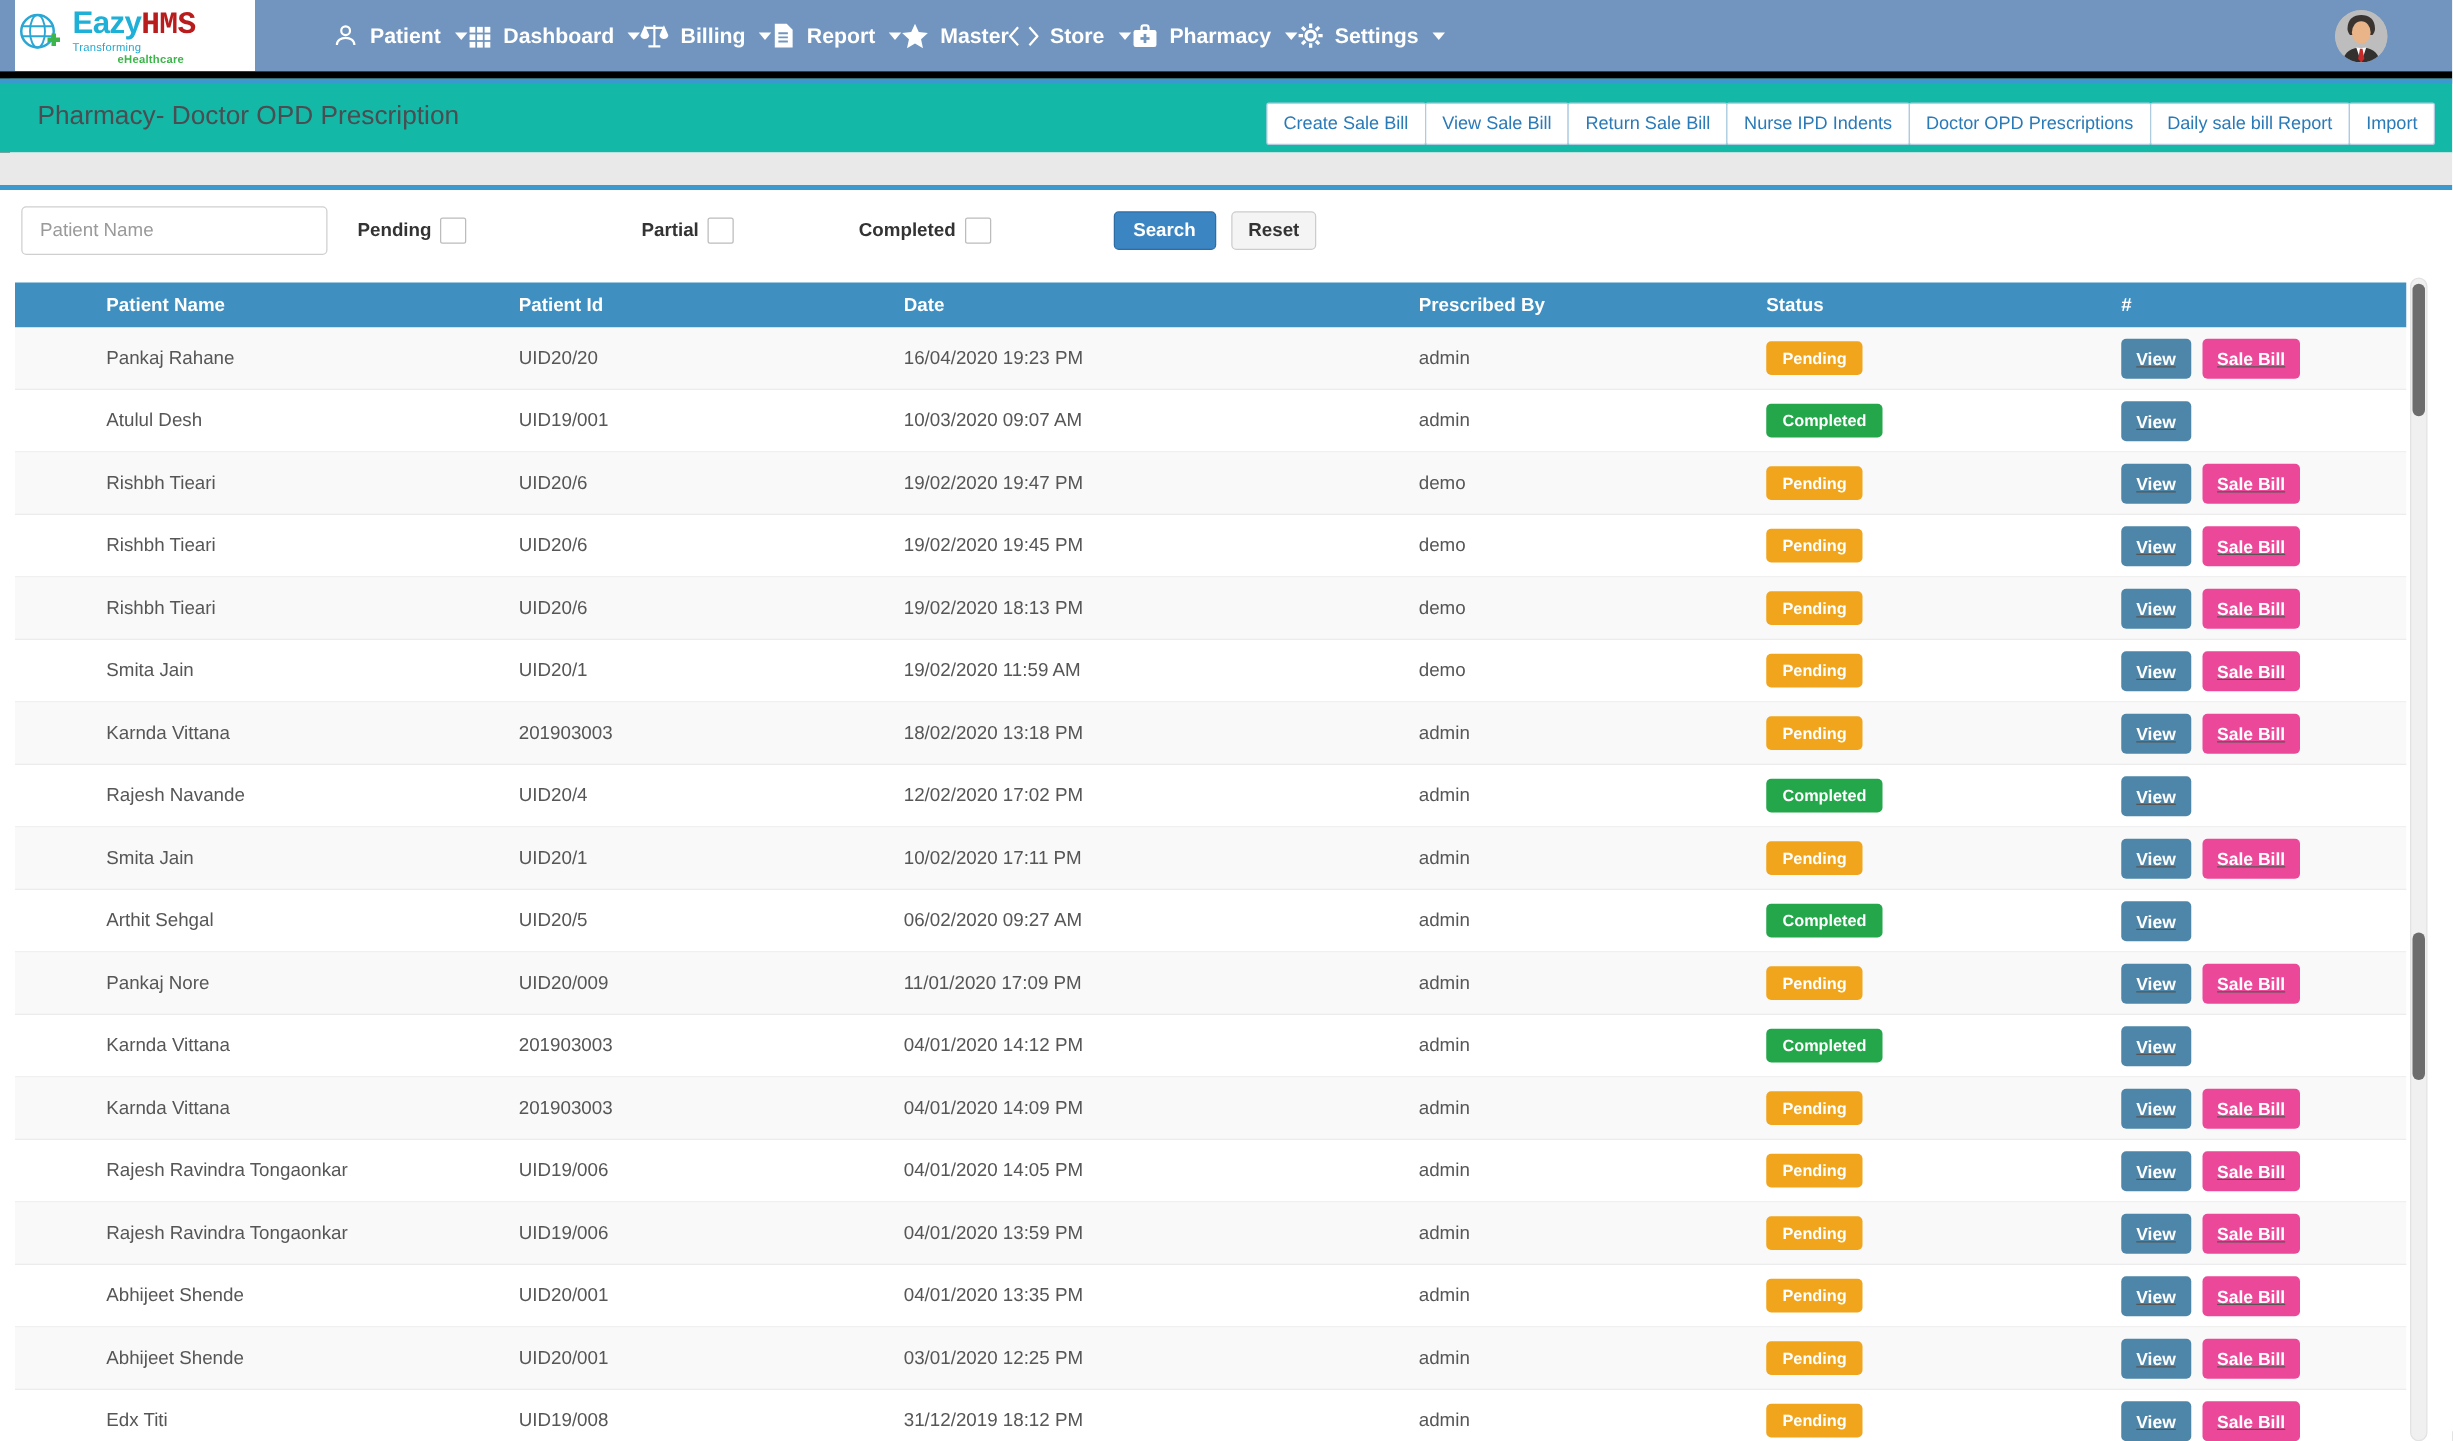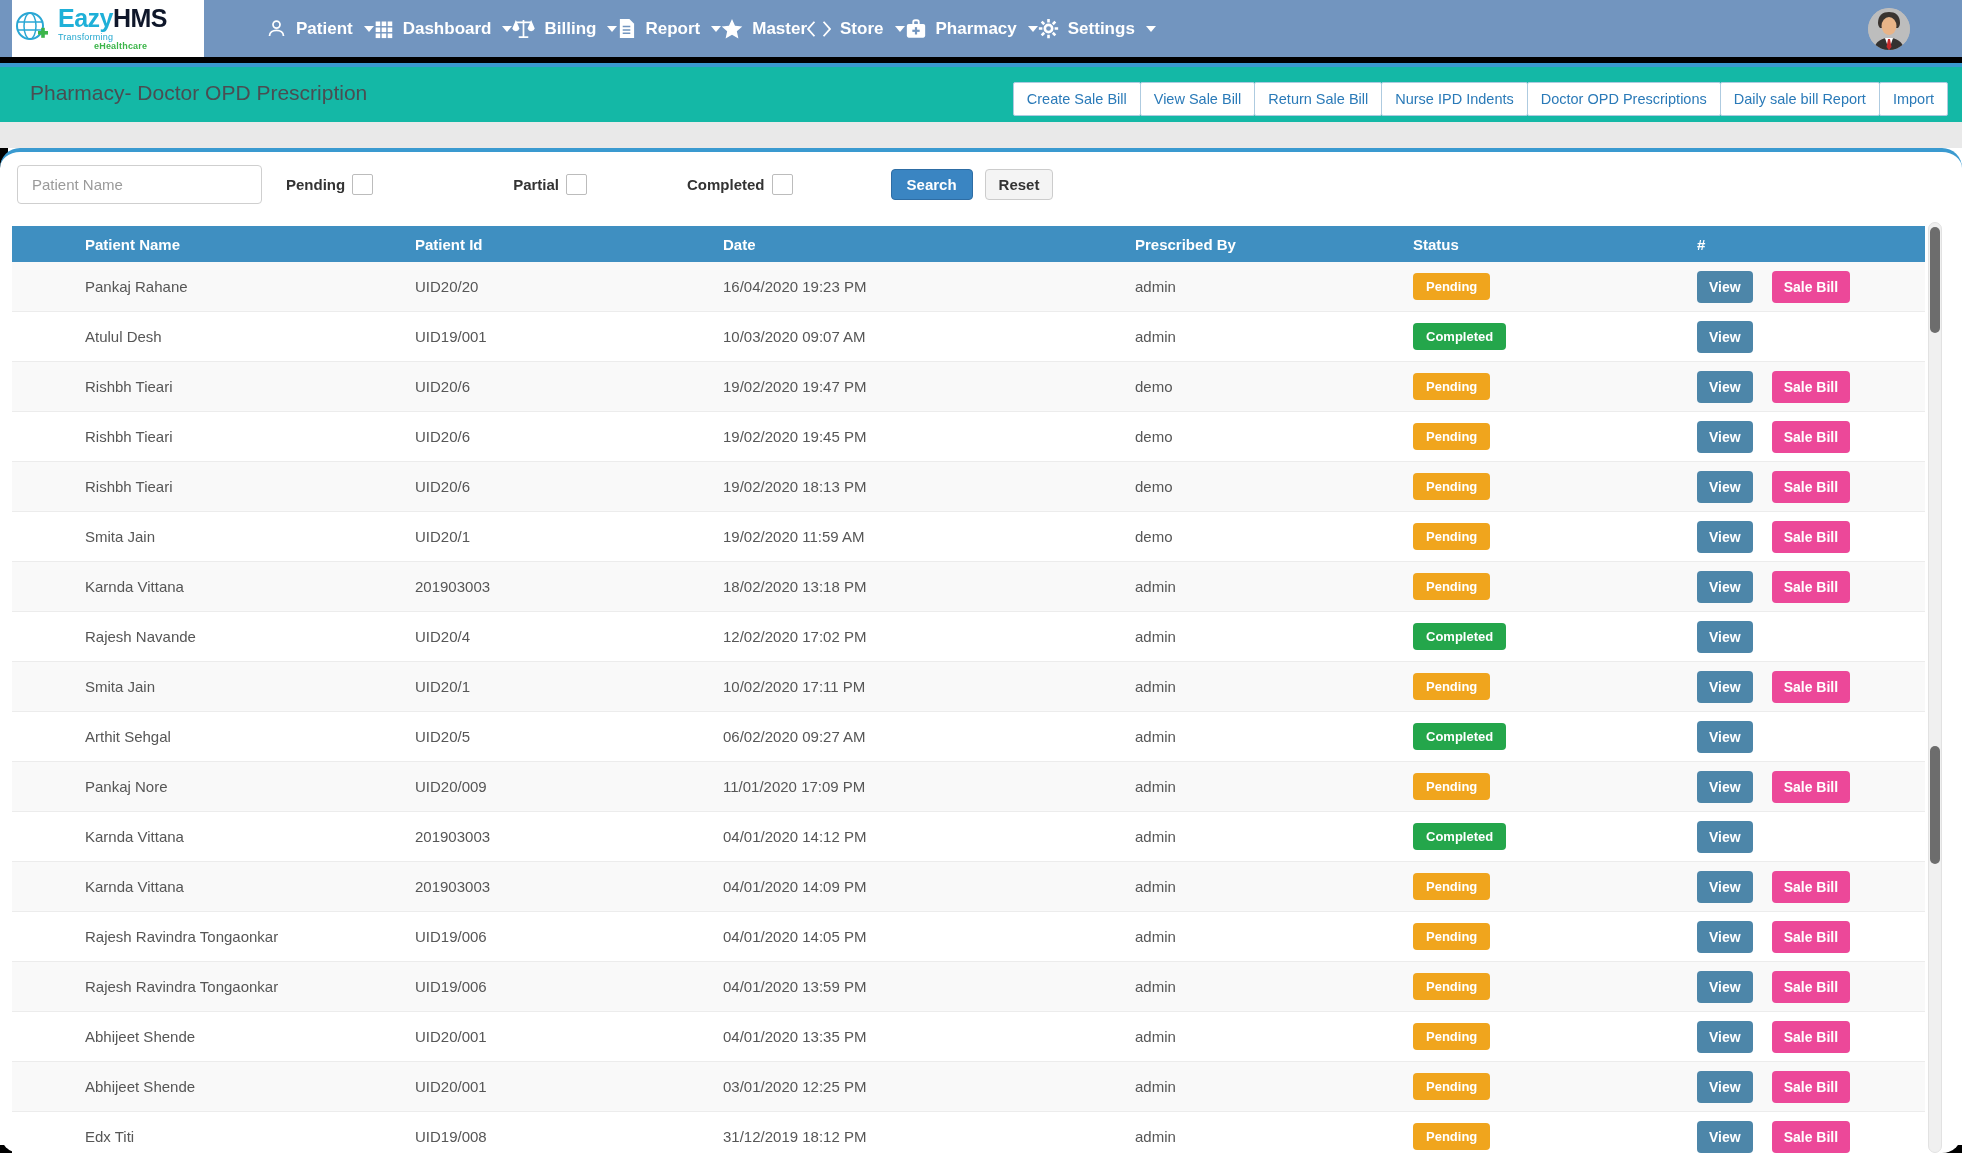--- a/index.html
+++ b/index.html
@@ -8,21 +8,21 @@
   .screen { position:relative; width:1962px; height:1153px; overflow:hidden; background:#ffffff; }
 
   
   .navbar { position:absolute; top:0; left:0; width:1962px; height:57px;
             background:#7295bf; display:flex; align-items:center; }
   .logo { width:192px; height:57px; background:#ffffff; margin-left:12px;
           display:flex; align-items:center; justify-content:center; gap:6px; cursor:pointer; }
   .logo-text { line-height:1; }
   .logo-name { font-size:25px; font-weight:bold; letter-spacing:-0.5px; }
   .logo-eazy { color:#1fb0d8; }
-  .logo-hms  { color:#0f172a; }
+  .logo-hms  { color:#b91c1c;font-family:Liberation Mono, monospace; }
   .logo-tag  { font-size:9px; color:#25a8cf; margin-top:2px; letter-spacing:.2px; }
   .logo-tag b { color:#3cb54a; font-weight:bold;margin-left:36px; }
   .nav-items { flex:1; display:flex; align-items:center;
                padding:0 70px 0 62px; }
   .nav-item { display:flex; align-items:center; gap:9px; color:#ffffff; font-size:17px;
               font-weight:bold; cursor:pointer; white-space:nowrap; }
   .nav-item svg { display:block; }
   .caret { width:0; height:0; border-left:5px solid transparent; border-right:5px solid transparent;
            border-top:6px solid #ffffff; margin-left:2px; }
   .avatar { width:42px; height:42px; border-radius:50%; overflow:hidden; background:#bdbdbd;
@@ -36,21 +36,21 @@
                 color:#4a4d52; }
   .pill-group { position:absolute; right:14px; top:15px; display:flex; }
   .pill { background:#ffffff; border:1px solid #aecbe0; color:#2a7ab8; font-size:14.5px;
           padding:8px 13px; margin-left:-1px; cursor:pointer; font-family:"Liberation Sans",sans-serif;
           border-radius:2px; white-space:nowrap; }
 
   .gap-strip { position:absolute; top:122px; left:0; width:1962px; height:26px; background:#e9e9e9; }
 
   
   .content-panel { position:absolute; top:148px; left:0; width:1962px; height:1005px;
-                   background:#ffffff; border-top:4px solid #3a9ad0;border-radius:20px; }
+                   background:#ffffff; border-top:4px solid #3a9ad0; }
   .filter-row { position:absolute; top:13px; left:17px; display:flex; align-items:center; }
   .txt-input { width:245px; height:39px; border:1px solid #cfcfcf; border-radius:4px;
                padding:0 14px; font-size:15px; color:#555; font-family:"Liberation Sans",sans-serif;
                outline:none; }
   .txt-input::placeholder { color:#9a9a9a; }
   .txt-input + .txt-input { margin-left:15px; }
   .chk-group { display:flex; align-items:center; gap:7px; }
   .chk-label { font-size:15px; font-weight:bold; color:#333; }
   .chk-box { width:21px; height:21px; border:1px solid #bcbcbc; border-radius:2px;
              background:#fff; appearance:none; cursor:pointer; }
@@ -67,21 +67,21 @@
   .thead, .trow { display:grid; grid-template-columns:403px 308px 412px 278px 284px 1fr;
                   align-items:center; }
   .thead { height:36px; background:#3f8fc1; color:#ffffff; font-weight:bold; font-size:15px; }
   .trow { height:50px; font-size:15px; color:#565656; border-bottom:1px solid #ececec; }
   .trow.odd { background:#f9f9f9; } .trow.even { background:#ffffff; }
   .c0 { padding-left:73px; }
   .badge { display:inline-block; color:#fff; font-size:13px; font-weight:bold;
            padding:6px 13px; border-radius:4px; }
   .badge-pending { background:#f0a51d; }
   .badge-completed { background:#24a64b; }
-  .actions { display:flex; gap:19px; }
+  .actions { display:flex; gap:9px;text-decoration:underline; }
   .btn-act { border:none; border-radius:4px; color:#fff; font-size:14px; font-weight:bold;
              padding:8px 12px; cursor:pointer; font-family:"Liberation Sans",sans-serif; }
   .btn-view { background:#4d86a9; }
   .btn-sale { background:#ec4899; }
 
   
   .scroll-track { position:absolute; left:1928px; top:222px; width:14px; height:931px;
                   background:#f0f0f0; border-radius:7px; border:1px solid #e2e2e2; }
   .scroll-thumb { position:absolute; left:1px; width:10px; background:#6d6d6d; border-radius:6px; }
   .thumb-1 { top:4px; height:106px; }

